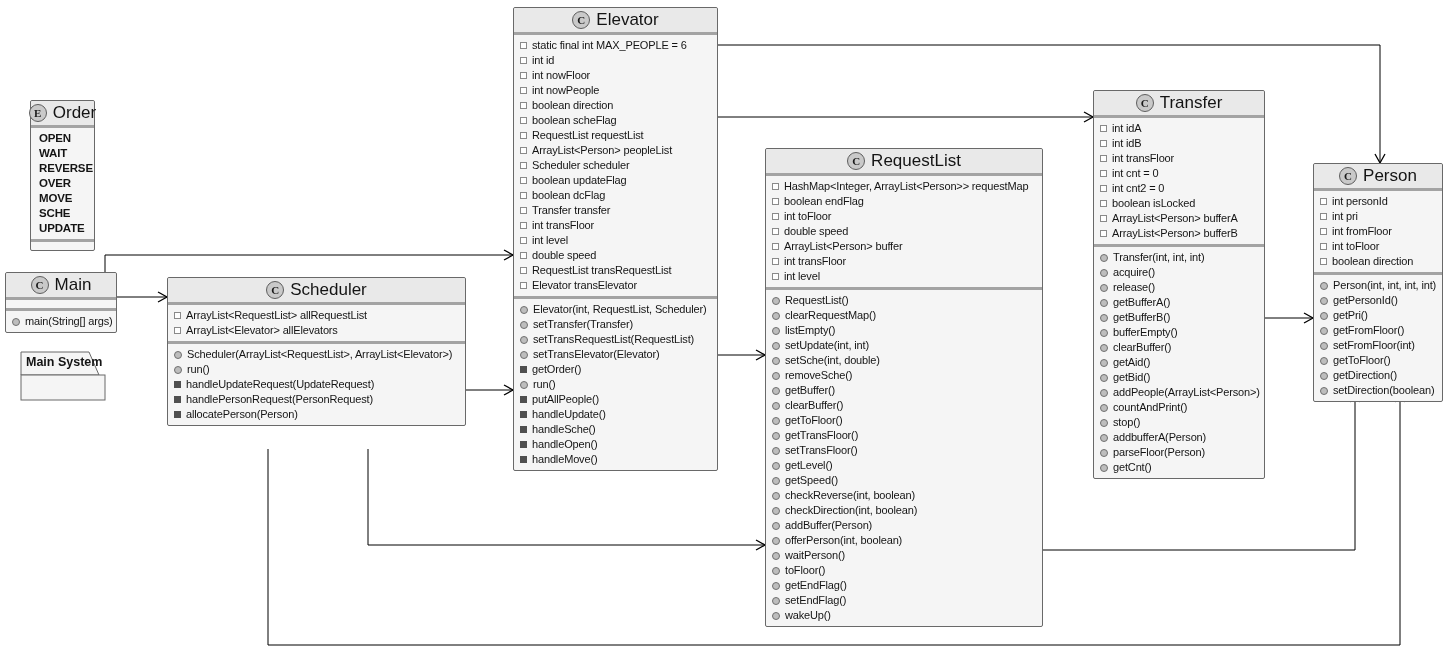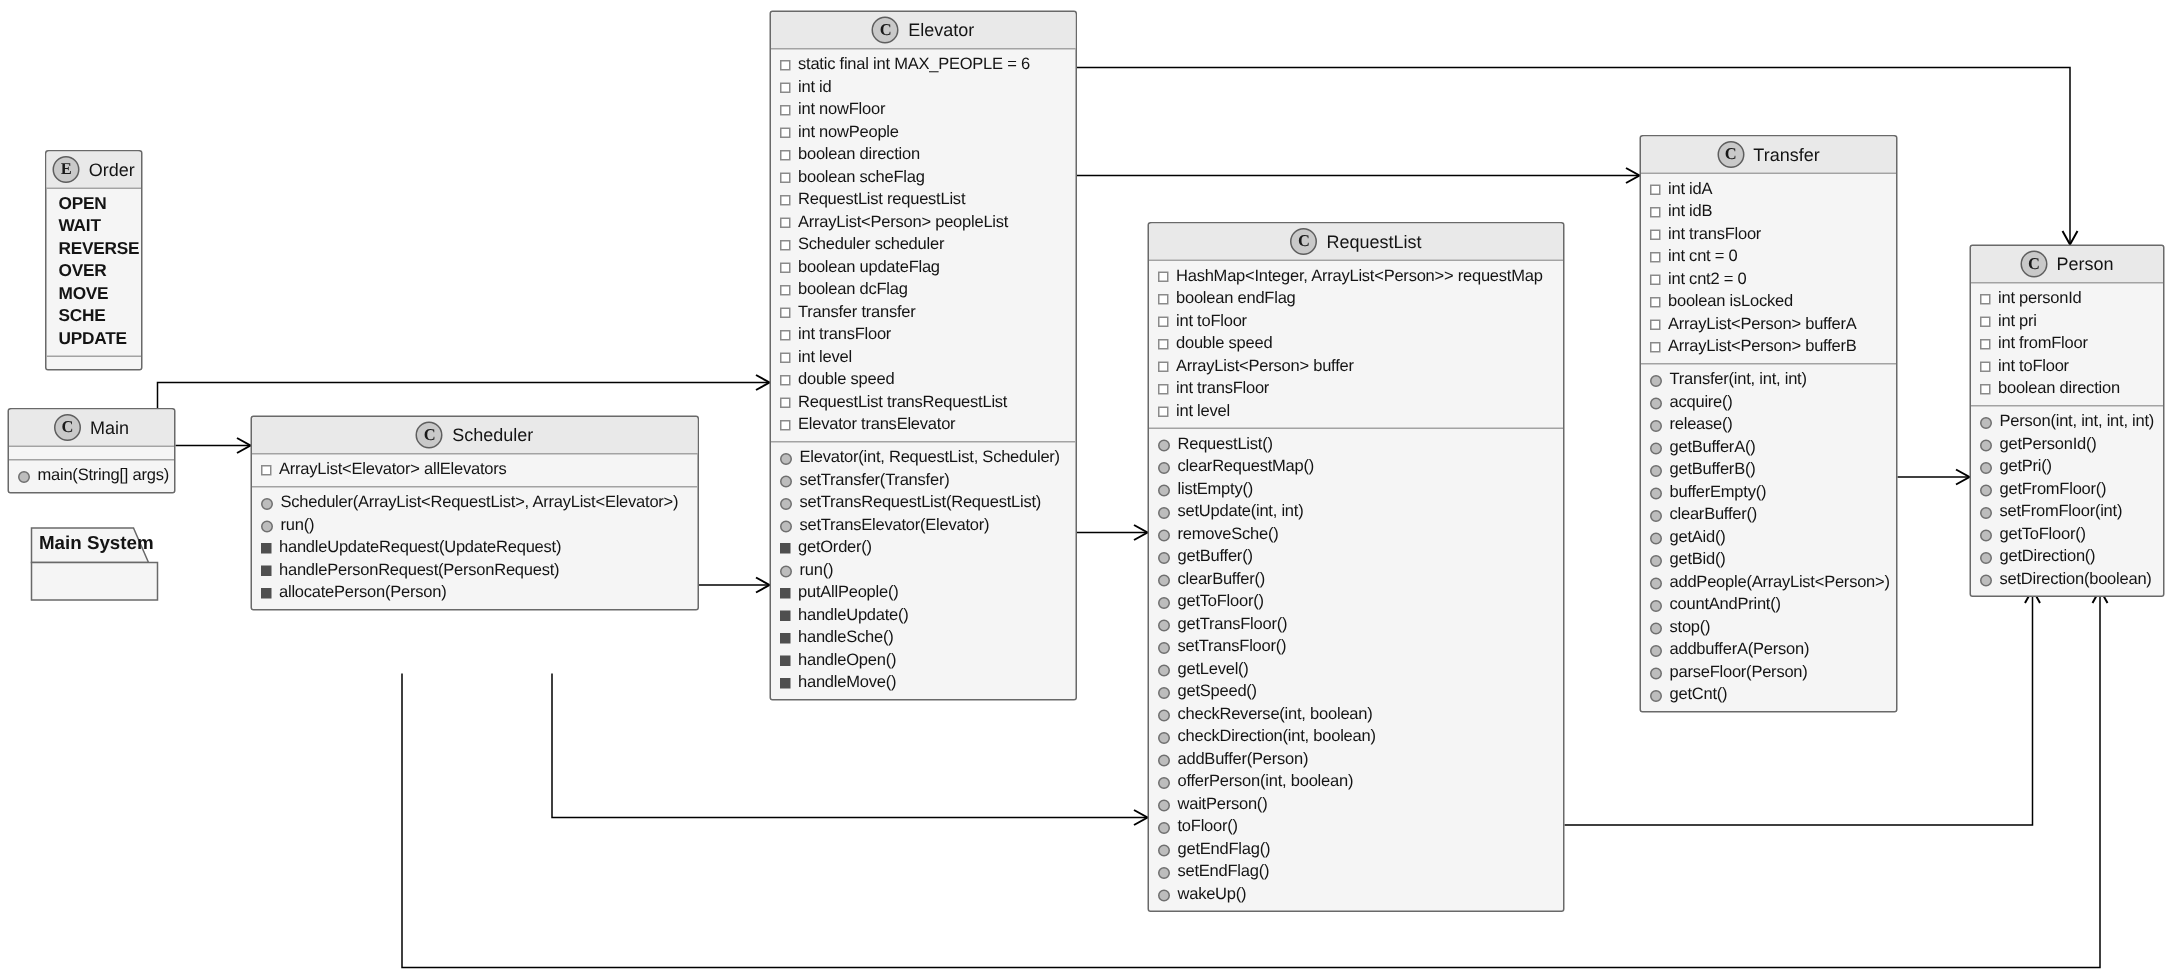--- a/index.html
+++ b/index.html
@@ -7,22 +7,22 @@
           font-family:"Liberation Sans",sans-serif;color:#141414;}
   #edges{position:absolute;left:0;top:0;width:1448px;height:651px;z-index:0;}
   .edge{fill:none;stroke:#000000;stroke-width:1;}
   .uml-class{position:absolute;z-index:1;background:#f5f5f5;border:1px solid #696969;
              border-radius:2px;box-sizing:border-box;}
   .uml-header{display:flex;align-items:center;justify-content:center;gap:6px;height:24px;
               background:#e9e9e9;border-radius:2px 2px 0 0;}
   .badge{width:16px;height:16px;border-radius:50%;background:#c9c9c9;border:1px solid #5e5e5e;
          display:flex;align-items:center;justify-content:center;flex-shrink:0;
          font-family:"Liberation Serif",serif;font-weight:bold;font-size:11px;color:#1a1a1a;}
-  .uml-title{font-size:12px;color:#141414;}
-  .compartment{border-top:1px solid #a3a3a3;padding:3px 0;}
+  .uml-title{font-size:17px;color:#141414;}
+  .compartment{border-top:3px solid #a3a3a3;padding:3px 0;}
   .compartment.empty{height:8px;padding:0;}
   .row{display:flex;align-items:center;gap:5px;height:15px;line-height:15px;
        padding:0 4px 0 6px;font-size:11px;letter-spacing:-0.15px;white-space:nowrap;}
   .row.plain{padding-left:8px;font-size:11.5px;font-weight:bold;}
   .ic{flex-shrink:0;display:inline-block;box-sizing:border-box;}
   .ic-field{width:7px;height:7px;border:1px solid #8a8a8a;background:#ffffff;}
   .ic-public{width:8px;height:8px;border:1px solid #6f6f6f;background:#bdbdbd;border-radius:50%;}
   .ic-private{width:7px;height:7px;background:#4f4f4f;}
   .pkg{position:absolute;z-index:1;}
   .pkg-label{position:absolute;z-index:2;font-weight:bold;font-size:12.5px;color:#141414;}
@@ -90,20 +90,24 @@
   </div>
 
   <div class="uml-class" style="left:167px;top:277px;width:299px;">
     <div class="uml-header">
       <span class="badge">C</span>
       <span class="uml-title">Scheduler</span>
     </div>
     <div class="compartment">
         <div class="row">
           <span class="ic ic-field"></span>
+          <span>ArrayList&lt;RequestList&gt; allRequestList</span>
+        </div>
+        <div class="row">
+          <span class="ic ic-field"></span>
           <span>ArrayList&lt;Elevator&gt; allElevators</span>
         </div>
       </div>
     <div class="compartment">
         <div class="row">
           <span class="ic ic-public"></span>
           <span>Scheduler(ArrayList&lt;RequestList&gt;, ArrayList&lt;Elevator&gt;)</span>
         </div>
         <div class="row">
           <span class="ic ic-public"></span>
@@ -294,20 +298,24 @@
         <div class="row">
           <span class="ic ic-public"></span>
           <span>listEmpty()</span>
         </div>
         <div class="row">
           <span class="ic ic-public"></span>
           <span>setUpdate(int, int)</span>
         </div>
         <div class="row">
           <span class="ic ic-public"></span>
+          <span>setSche(int, double)</span>
+        </div>
+        <div class="row">
+          <span class="ic ic-public"></span>
           <span>removeSche()</span>
         </div>
         <div class="row">
           <span class="ic ic-public"></span>
           <span>getBuffer()</span>
         </div>
         <div class="row">
           <span class="ic ic-public"></span>
           <span>clearBuffer()</span>
         </div>

